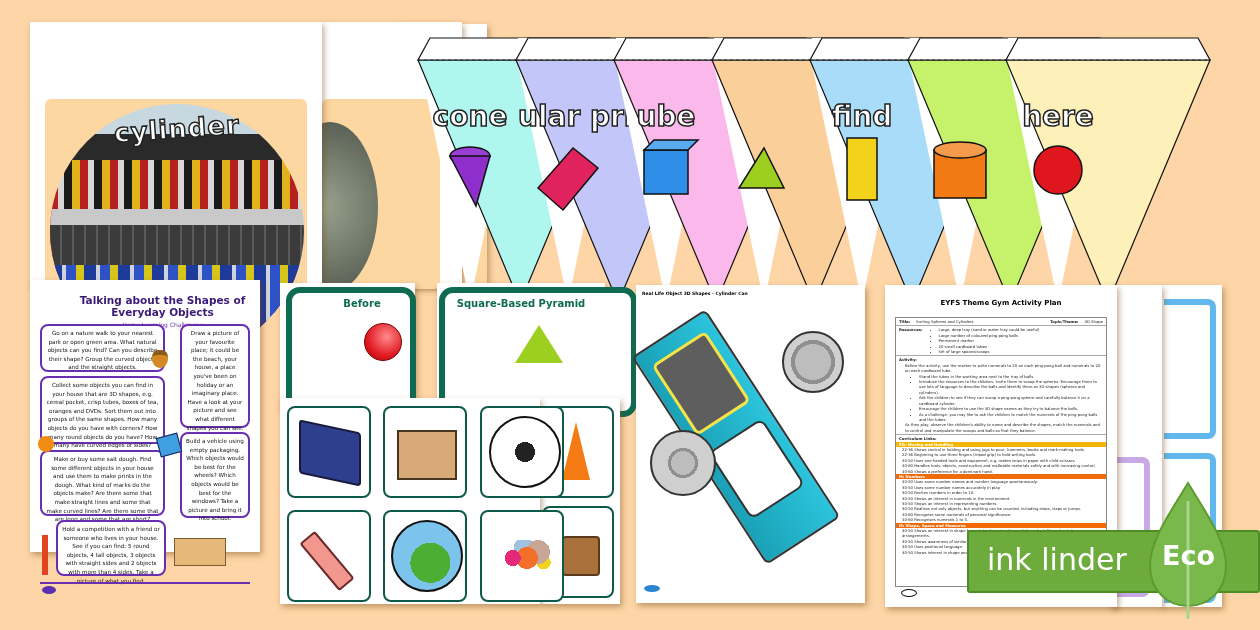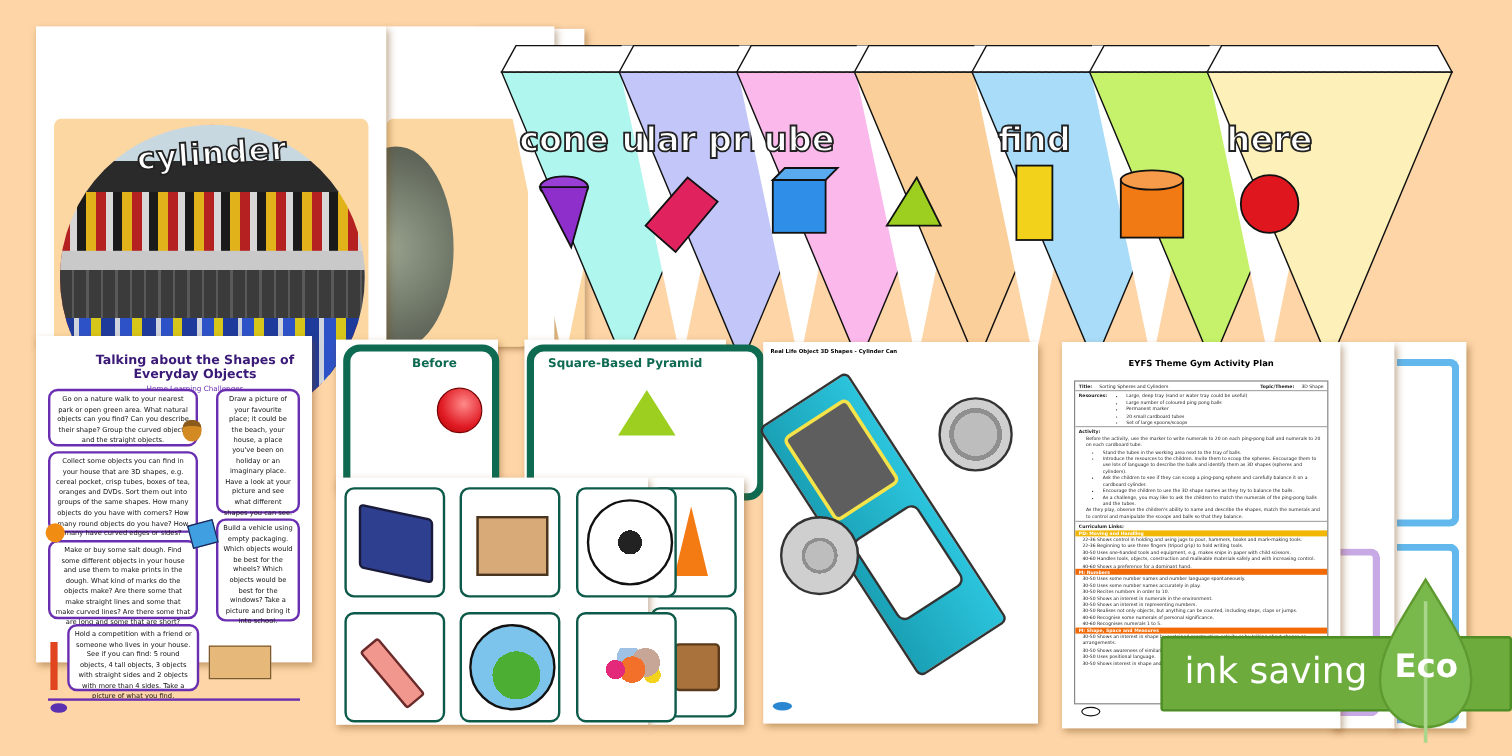--- a/index.html
+++ b/index.html
@@ -249,19 +249,19 @@
       <div style="padding-left:6px;">30-50 Shows an interest in shape by sustained construction activity or by talking about shapes or arrangements.</div>
       <div style="padding-left:6px;">30-50 Shows awareness of similarities of shapes in the environment.</div>
       <div style="padding-left:6px;">30-50 Uses positional language.</div>
       <div style="padding-left:6px;">30-50 Shows interest in shape and space by playing with shapes or making arrangements with objects.</div>
     </div>
   </div>
   <div class="abs" style="left:16px;top:304px;width:16px;height:8px;border-radius:50%;border:1px solid #111;"></div>
 </div>
 
 <div class="eco-bar">
-  <div class="eco-text">ink saving</div>
+  <div class="eco-text">ink linder</div>
 </div>
 <svg class="eco-drop" viewBox="0 0 80 140">
   <path d="M40 2 C60 35 78 60 78 85 C78 110 60 125 40 125 C20 125 2 110 2 85 C2 60 20 35 40 2 Z" fill="#79b84a" stroke="#5e9a30" stroke-width="2"></path>
   <line x1="40" y1="20" x2="40" y2="138" stroke="#a9d68a" stroke-width="3"></line>
 </svg>
 <div class="eco-label">Eco</div>
 
 </body></html>

